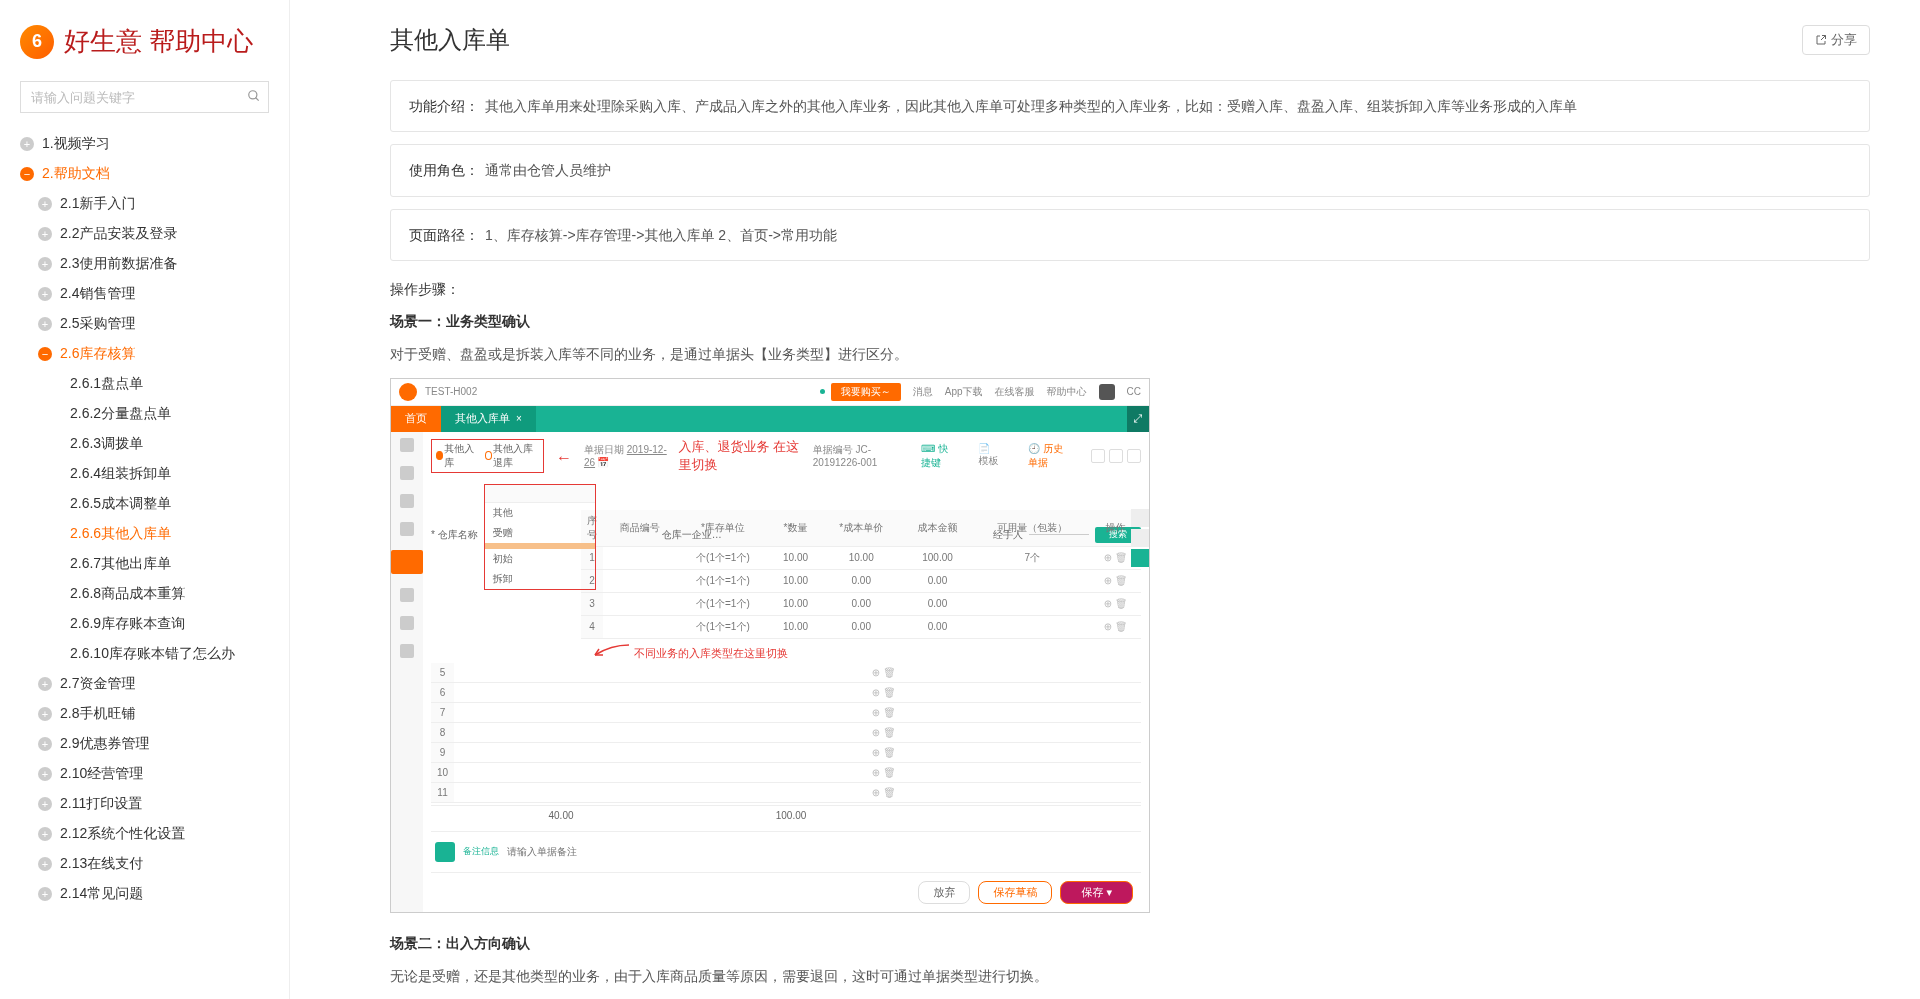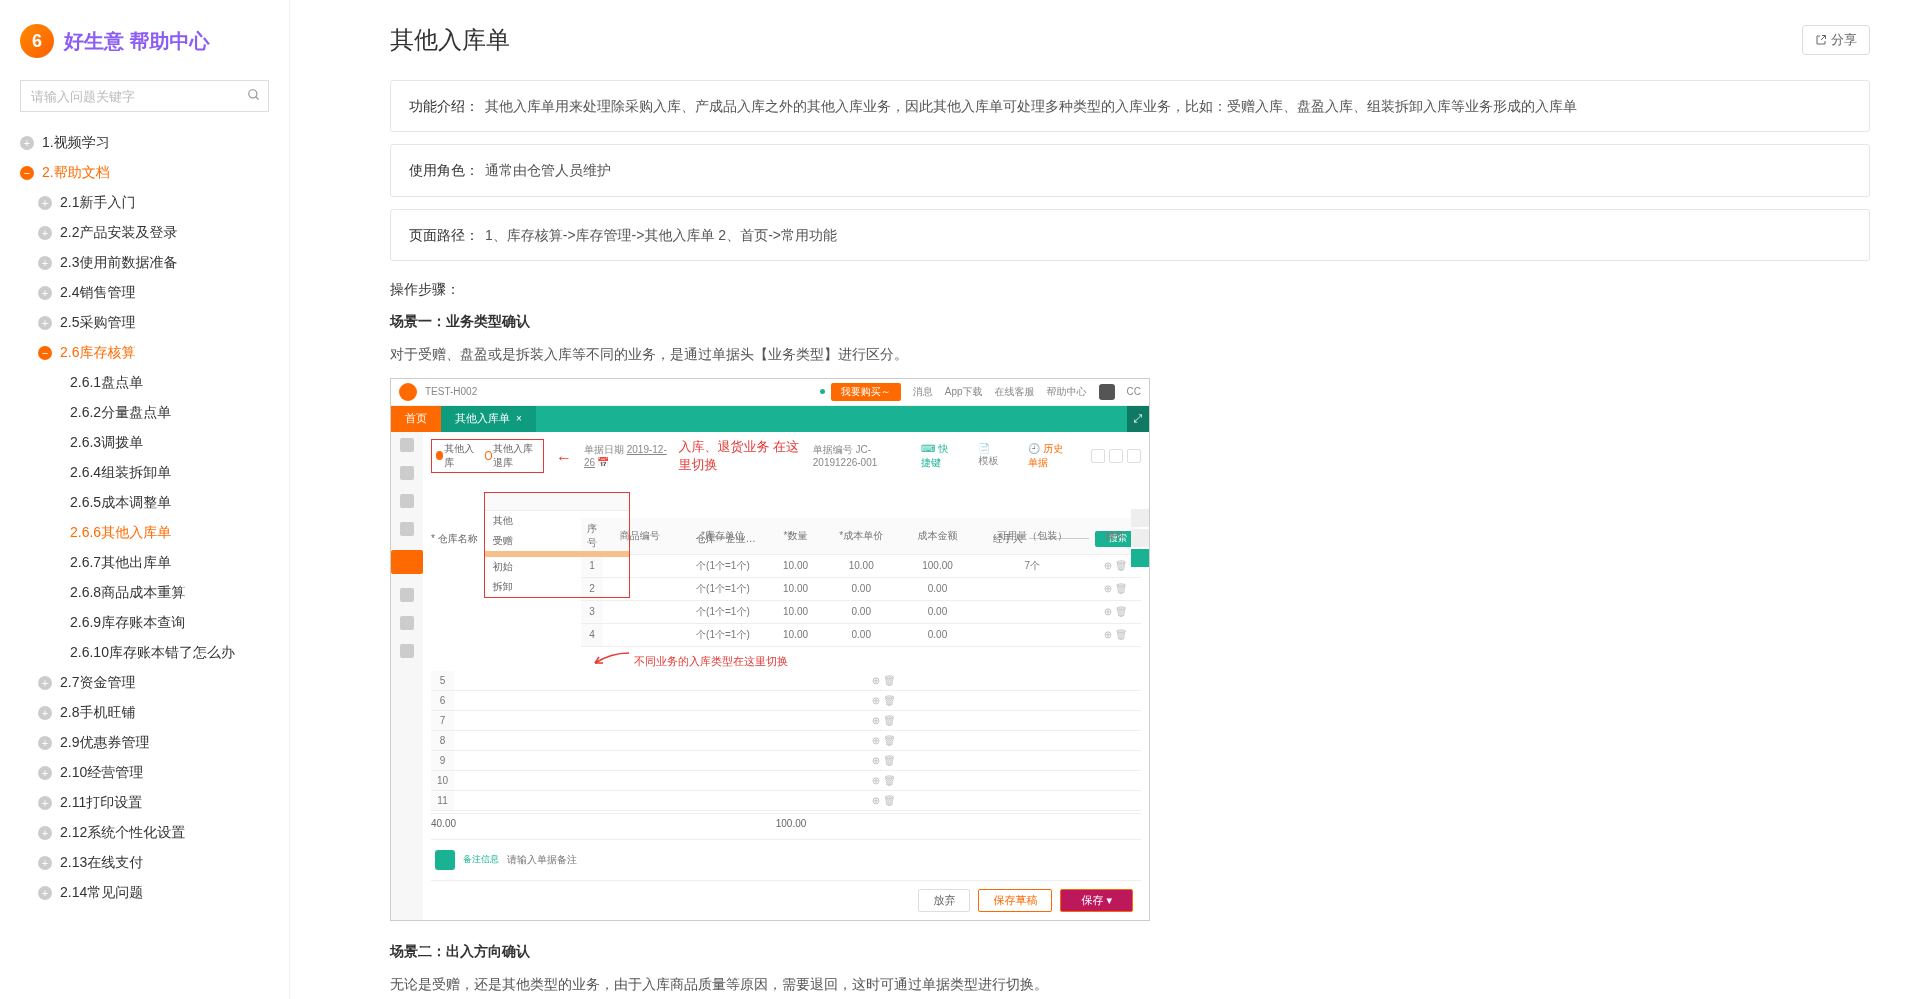--- a/index.html
+++ b/index.html
@@ -1,21 +1,21 @@
 <!DOCTYPE html>
 <html><head>
 <meta charset="utf-8">
 <style>
 *{box-sizing:border-box;margin:0;padding:0}
 body{font-family:"Microsoft YaHei","PingFang SC",sans-serif;font-size:14px;color:#333;background:#fff}
 .page{display:flex;min-height:100vh}
 .sidebar{width:290px;padding:24px 20px;border-right:1px solid #eee}
 .logo-row{display:flex;align-items:center;gap:10px;margin-bottom:22px}
 .logo{width:34px;height:34px;border-radius:50%;background:linear-gradient(135deg,#ff8a00,#ff5e00);display:flex;align-items:center;justify-content:center;color:#fff;font-weight:bold;font-size:18px}
-.brand{font-size:20px;font-weight:700;color:#8b5cf6}
+.brand{font-size:26px;font-weight:400;color:#b91c1c}
 .search-box{position:relative;margin-bottom:16px}
 .search-input{width:100%;height:32px;border:1px solid #ddd;border-radius:0;padding:0 30px 0 10px;font-size:13px;color:#666}
 .search-input::placeholder{color:#bbb}
 .search-icon{position:absolute;right:8px;top:8px;color:#999}
 .nav{list-style:none}
 .nav li{padding:6px 0;font-size:14px;color:#333;cursor:pointer;display:flex;align-items:center}
 .nav .bullet{width:14px;height:14px;border-radius:50%;background:#ccc;display:inline-flex;align-items:center;justify-content:center;color:#fff;font-size:11px;margin-right:8px;flex-shrink:0;line-height:1}
 .nav .bullet.minus{background:#ff6a00}
 .nav .lvl1{padding-left:0}
 .nav .lvl2{padding-left:18px}
@@ -56,43 +56,43 @@
 .radio-opt .r{width:9px;height:9px;border:1px solid #ff6a00;border-radius:50%}
 .radio-opt.sel .r{background:#ff6a00}
 .date-chip{font-size:10px;color:#888}
 .arrow-left{color:#e53935;font-size:16px;margin:0 4px}
 .red-annot{color:#e53935;font-size:13px}
 .meta-right{margin-left:auto;font-size:10px;color:#888;display:flex;gap:26px;align-items:center}
 .toolbar-icons{display:flex;gap:4px}
 .toolbar-icons span{width:14px;height:14px;border:1px solid #ddd;border-radius:2px}
 .meta-row2{display:flex;align-items:center;margin-top:6px;gap:6px;font-size:10px}
 .search-mini{width:46px;height:16px;background:#19b394;color:#fff;font-size:9px;display:flex;align-items:center;justify-content:center;border-radius:2px}
-.redbox2{border:1.5px solid #e53935;position:relative;margin-top:12px;width:146px}
+.redbox2{border:1.5px solid #e53935;position:relative;margin-top:4px;width:112px}
 .sel-head{height:18px;border-bottom:1px solid #eee;background:#fafafa}
 .sel-opt{padding:3px 8px;font-size:10px}
 .sel-opt.hov{background:#f7c08a}
 .table-wrap{margin-top:-80px;margin-left:150px}
 .tbl{width:100%;border-collapse:collapse;font-size:10px}
 .tbl th,.tbl td{border-bottom:1px solid #eee;padding:4px 6px;text-align:center;color:#777}
 .tbl th{background:#fafafa;font-weight:normal}
 .tbl td.idx{background:#fafafa;width:22px}
 .tbl .ops{color:#bbb}
 .side-tags{position:absolute;right:0;top:130px;display:flex;flex-direction:column;gap:2px}
 .side-tags span{width:18px;height:18px;background:#eee;display:block}
 .side-tags span.g{background:#19b394}
 .annot2{color:#e53935;font-size:11px;margin:4px 0 2px 160px}
 .arrow-svg{color:#e53935}
 .sum-row{display:flex;font-size:10px;color:#666;padding:4px 0;border-top:1px solid #eee;margin-top:2px}
-.sum-row .s1{width:300px;text-align:left;padding-right:40px}
+.sum-row .s1{width:300px;text-align:center;padding-right:40px}
 .sum-row .s2{width:120px;text-align:center}
 .remark{display:flex;align-items:center;gap:8px;padding:10px 4px;border-top:1px solid #eee;margin-top:6px}
 .remark .ic{width:20px;height:20px;background:#19b394;border-radius:3px}
 .remark input{flex:1;border:none;font-size:10px;color:#aaa}
 .foot-btns{display:flex;justify-content:flex-end;gap:8px;padding:8px;border-top:1px solid #eee}
-.foot-btns button{border:1px solid #ddd;background:#fff;padding:3px 14px;font-size:11px;border-radius:2px;color:#666}
+.foot-btns button{border:1px solid #ddd;background:#fff;padding:3px 14px;font-size:11px;border-radius:8px;color:#666}
 .foot-btns .ob{border-color:#ff6a00;color:#ff6a00}
 .foot-btns .of{background:#be185d;color:#fff;border-color:#ff6a00;padding:3px 20px}
 </style>
 </head>
 <body>
 
 <div class="page">
   <aside class="sidebar">
     <div class="logo-row">
       <div class="logo">6</div>

